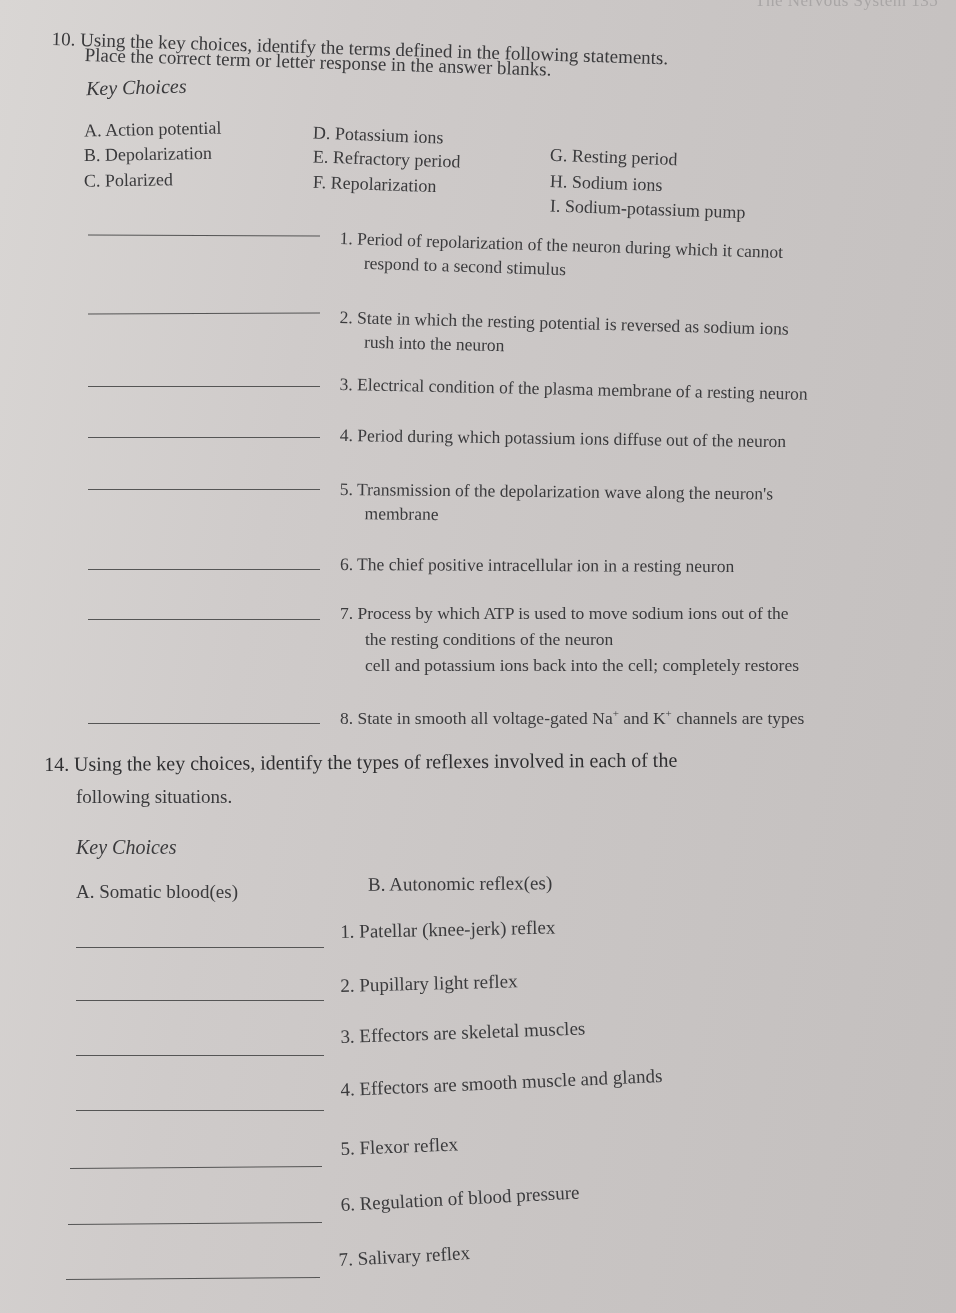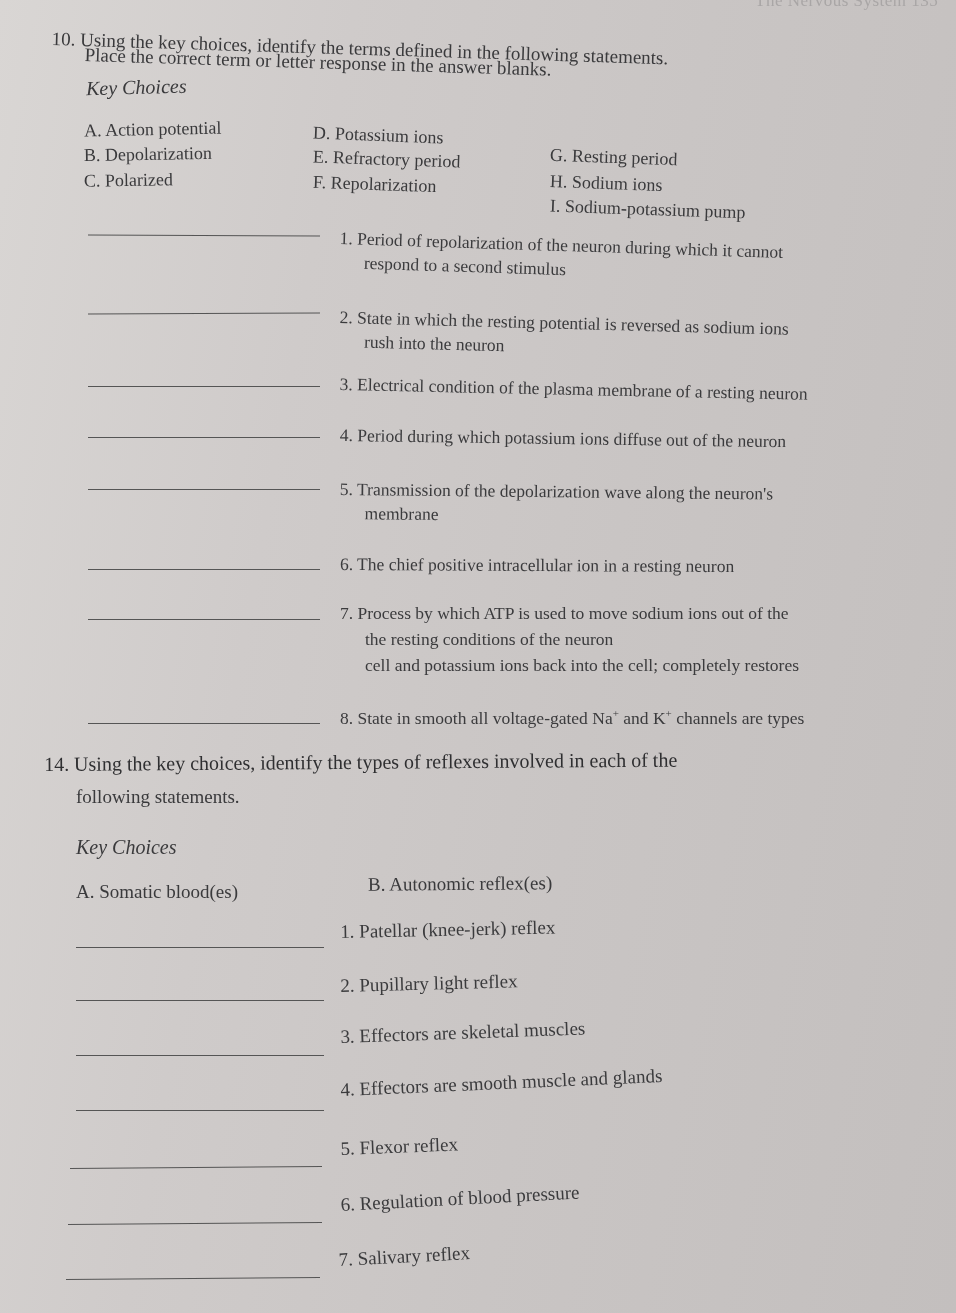--- a/index.html
+++ b/index.html
@@ -112,21 +112,21 @@
       <span>State in smooth all voltage-gated Na</span><sup>+</sup><span> and K</span><sup>+</sup><span> channels are types</span>
     </div>
   </div>
 </section>
 
 <section>
   <div class="abs q-intro" style="top:753px; left:44px; font-size:20px; color:#2f2f31; transform:rotate(-0.4deg); transform-origin:left top;">
     <span class="q-num">14.</span>
     <span>Using the key choices, identify the types of reflexes involved in each of the</span>
   </div>
-  <div class="abs q-intro" style="top:786px; left:76px; font-size:19px;">following statements.</div>
+  <div class="abs q-intro" style="top:786px; left:76px; font-size:19px;">following situations.</div>
 
   <div class="abs key-title" style="top:836px; left:76px;">Key Choices</div>
 
   <div class="abs key-item" style="top:881px; left:76px; font-size:19px;"><span>A.</span> <span>Somatic blood(es)</span></div>
   <div class="abs key-item" style="top:873px; left:368px; font-size:19px; transform:rotate(-0.5deg);"><span>B.</span> <span>Autonomic reflex(es)</span></div>
 
   <div>
     <div class="abs blank" style="top:947px; left:76px; width:248px;"></div>
     <div class="abs stmt" style="top:920px; left:340px; font-size:19px; white-space:nowrap; transform:rotate(-1.2deg); transform-origin:left top;">
       <span>1.</span> <span>Patellar (knee-jerk) reflex</span>

